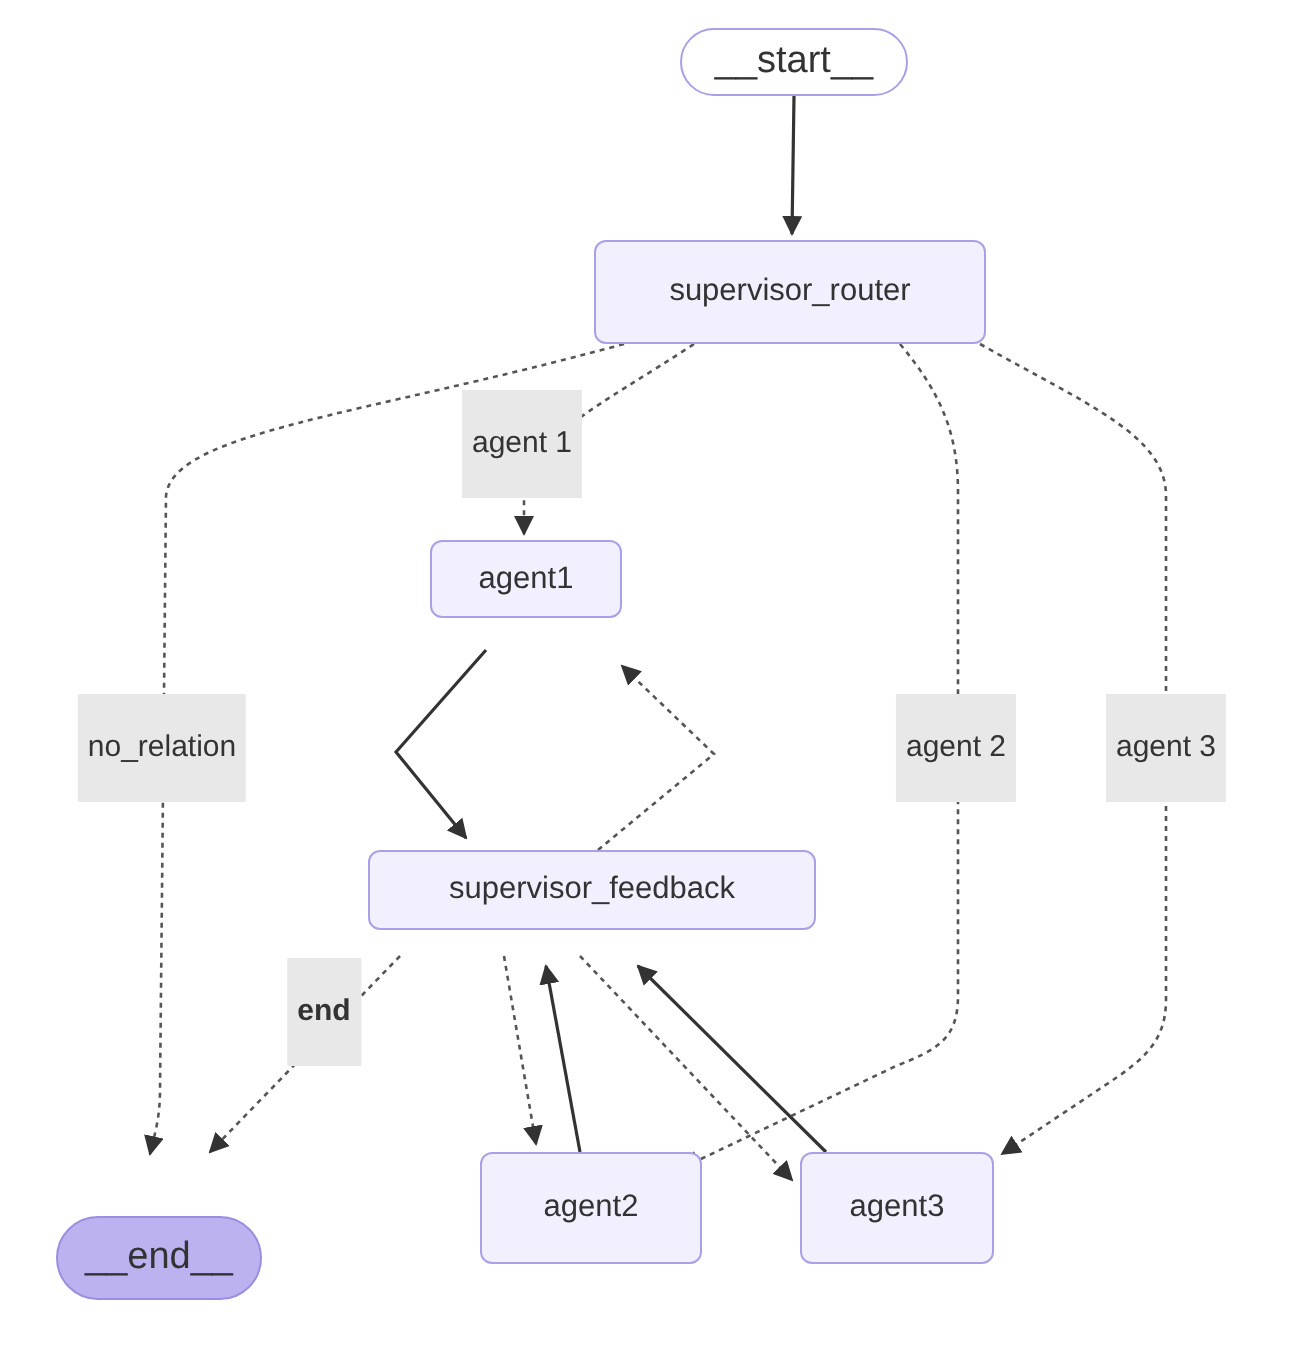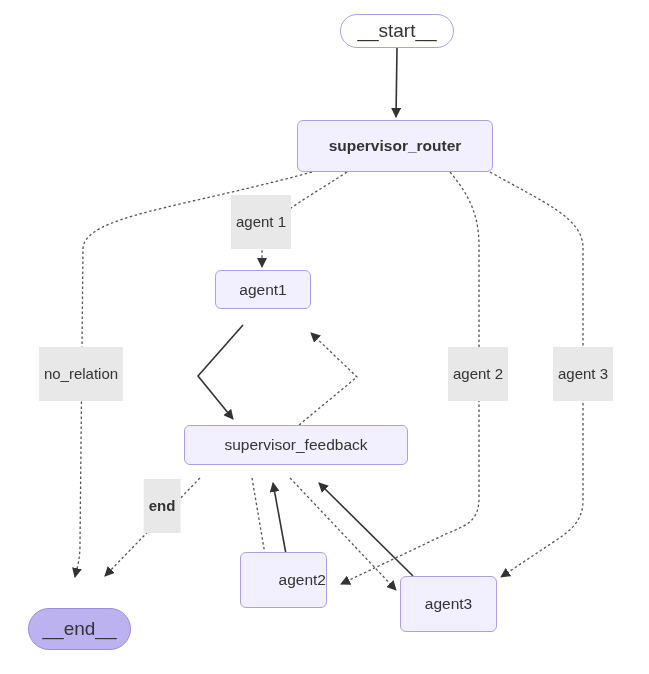--- a/index.html
+++ b/index.html
@@ -32,24 +32,24 @@
     background:var(--node-fill,#f2f0ff);
     border:1px solid var(--node-border,#a9a1e8);
     border-radius:6px;
     color:var(--text,#333);
     font-size:15.5px;
     text-align:center;
     white-space:nowrap;
   }
   .stadium{border-radius:999px;font-size:19px;}
   #node-start{left:340px;top:14px;width:114px;height:34px;background:var(--start-fill,#fff);border-color:var(--start-border,#a9a1e8);}
-  #node-router{left:297px;top:120px;width:196px;height:52px;font-weight:bold;}
+  #node-router{left:297px;top:120px;width:196px;height:52px;}
   #node-agent1{left:215px;top:270px;width:96px;height:39px;}
   #node-feedback{left:152px;top:425px;width:224px;height:40px;margin-left:32px;}
-  #node-agent2{left:240px;top:552px;width:87px;height:56px;justify-content:flex-end;}
+  #node-agent2{left:240px;top:576px;width:111px;height:56px;}
   #node-agent3{left:400px;top:576px;width:97px;height:56px;}
   #node-end{left:28px;top:580px;width:103px;height:42px;background:var(--end-fill,#bdb2f0);border-color:var(--end-border,#9a8ee0);margin-top:28px;}
   .edge-label{
     position:absolute;transform:translate(-50%,-50%);
     background:var(--label-bg,#e8e8e8);
     color:var(--text,#333);
     font-size:15px;line-height:1.2;
     padding:18px 5px;white-space:nowrap;
   }
   #lbl-agent1{left:261px;top:222px;}

